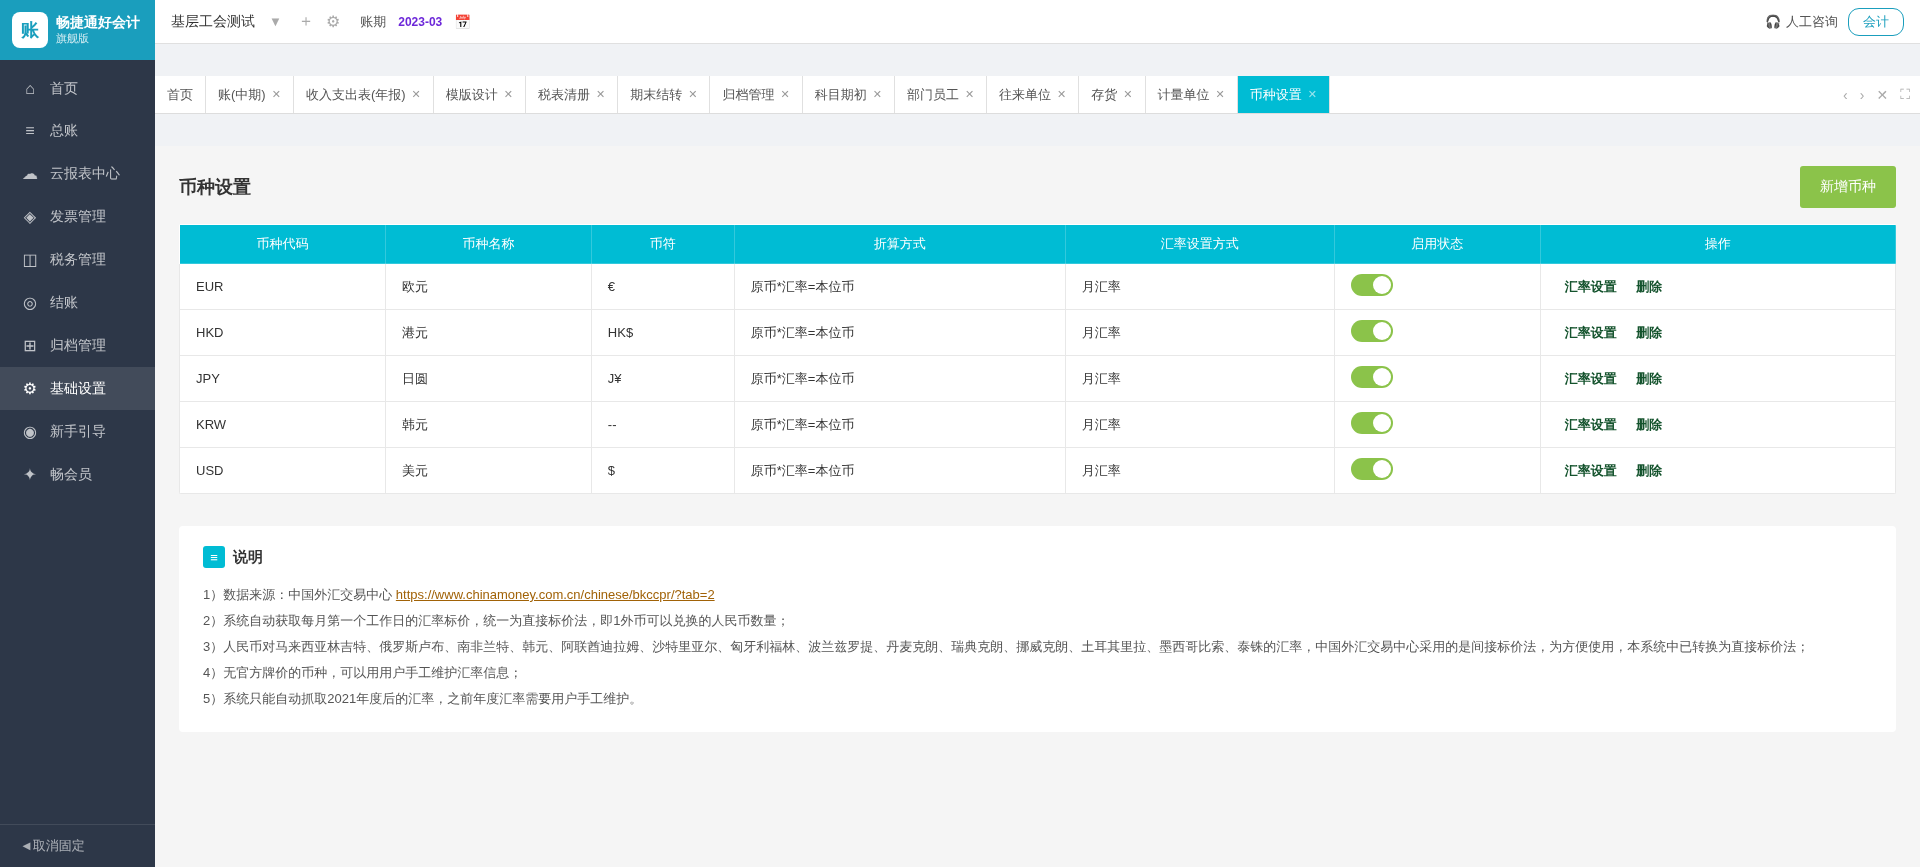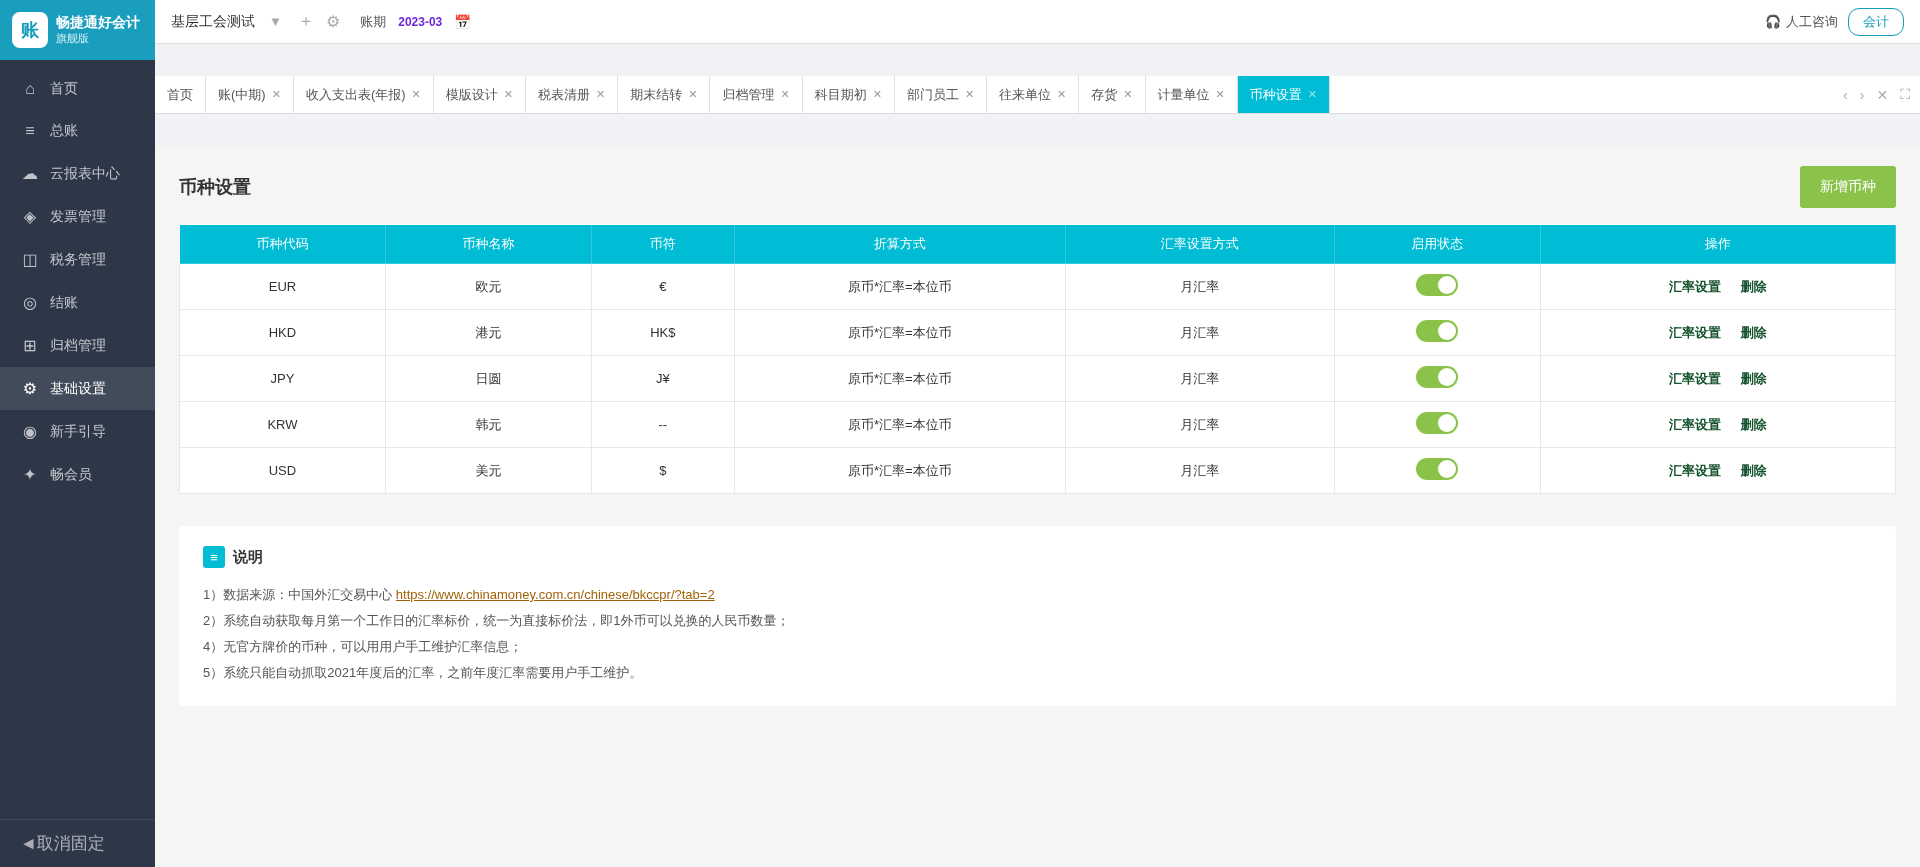--- a/index.html
+++ b/index.html
@@ -39,21 +39,21 @@
       cursor: pointer;
       color: rgba(255,255,255,0.7);
       font-size: 14px;
       transition: background 0.2s;
     }
     .sidebar-item.active { color: #fff; background: rgba(255,255,255,0.1); }
     .sidebar-item-icon { font-size: 16px; width: 20px; text-align: center; }
     .sidebar-footer {
       padding: 12px 20px;
       color: rgba(255,255,255,0.6);
-      font-size: 17px;
+      font-size: 13px;
       cursor: pointer;
       display: flex; align-items: center; gap: 6px;
       border-top: 1px solid rgba(255,255,255,0.1);
       margin-top: 24px;
     }
 
     
     .main { flex: 1; display: flex; flex-direction: column; height: 867px; overflow: hidden; gap: 32px; }
 
     
@@ -158,21 +158,21 @@
       text-align: center;
       border: 1px solid rgba(255,255,255,0.2);
     }
     .data-table tbody tr {
       border-bottom: 1px solid #e8e8e8;
     }
     .data-table tbody td {
       padding: 10px 16px;
       font-size: 13px;
       color: #333;
-      text-align: center;
+      text-align: left;
       border: 1px solid #e8e8e8;
     }
     .action-link {
       color: #14532d;
       cursor: pointer;
       margin: 0 8px;
       font-size: 13px;
       font-weight: bold;
     }
 
@@ -476,18 +476,19 @@
     </table>
 
     <div class="notes-section">
       <div class="notes-title">
         <div class="notes-icon">≡</div>
         <span>说明</span>
       </div>
       <ul class="notes-list" id="notes-list">
       <li>1）数据来源：中国外汇交易中心 <a class="notes-link">https://www.chinamoney.com.cn/chinese/bkccpr/?tab=2</a></li>
           <li>2）系统自动获取每月第一个工作日的汇率标价，统一为直接标价法，即1外币可以兑换的人民币数量；</li>
+          <li>3）人民币对马来西亚林吉特、俄罗斯卢布、南非兰特、韩元、阿联酋迪拉姆、沙特里亚尔、匈牙利福林、波兰兹罗提、丹麦克朗、瑞典克朗、挪威克朗、土耳其里拉、墨西哥比索、泰铢的汇率，中国外汇交易中心采用的是间接标价法，为方便使用，本系统中已转换为直接标价法；</li>
           <li>4）无官方牌价的币种，可以用用户手工维护汇率信息；</li>
           <li>5）系统只能自动抓取2021年度后的汇率，之前年度汇率需要用户手工维护。</li>
         </ul>
     </div>
   </div>
 </div>
 
 </body></html>

